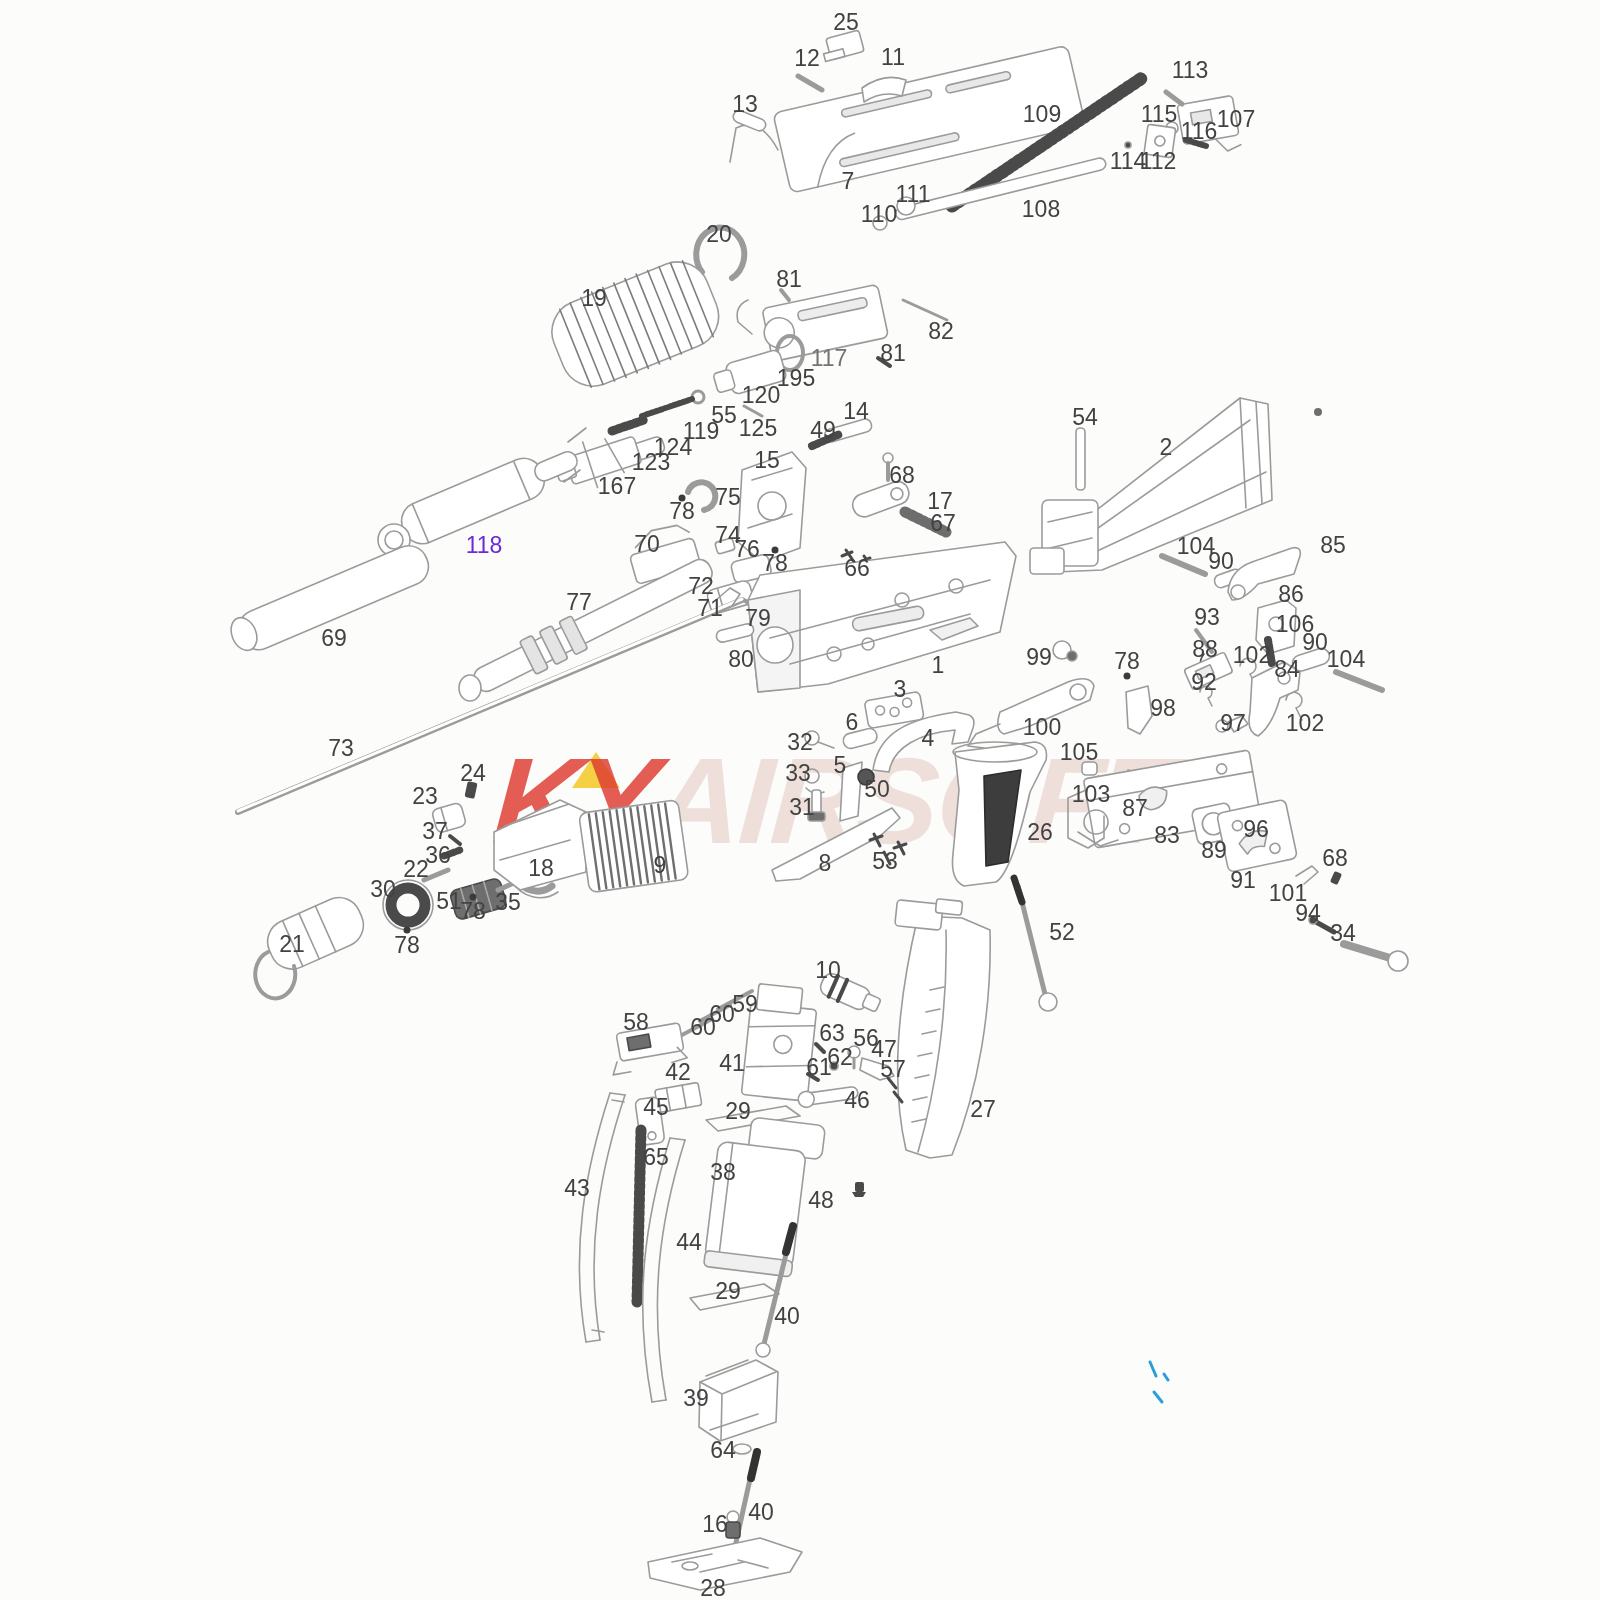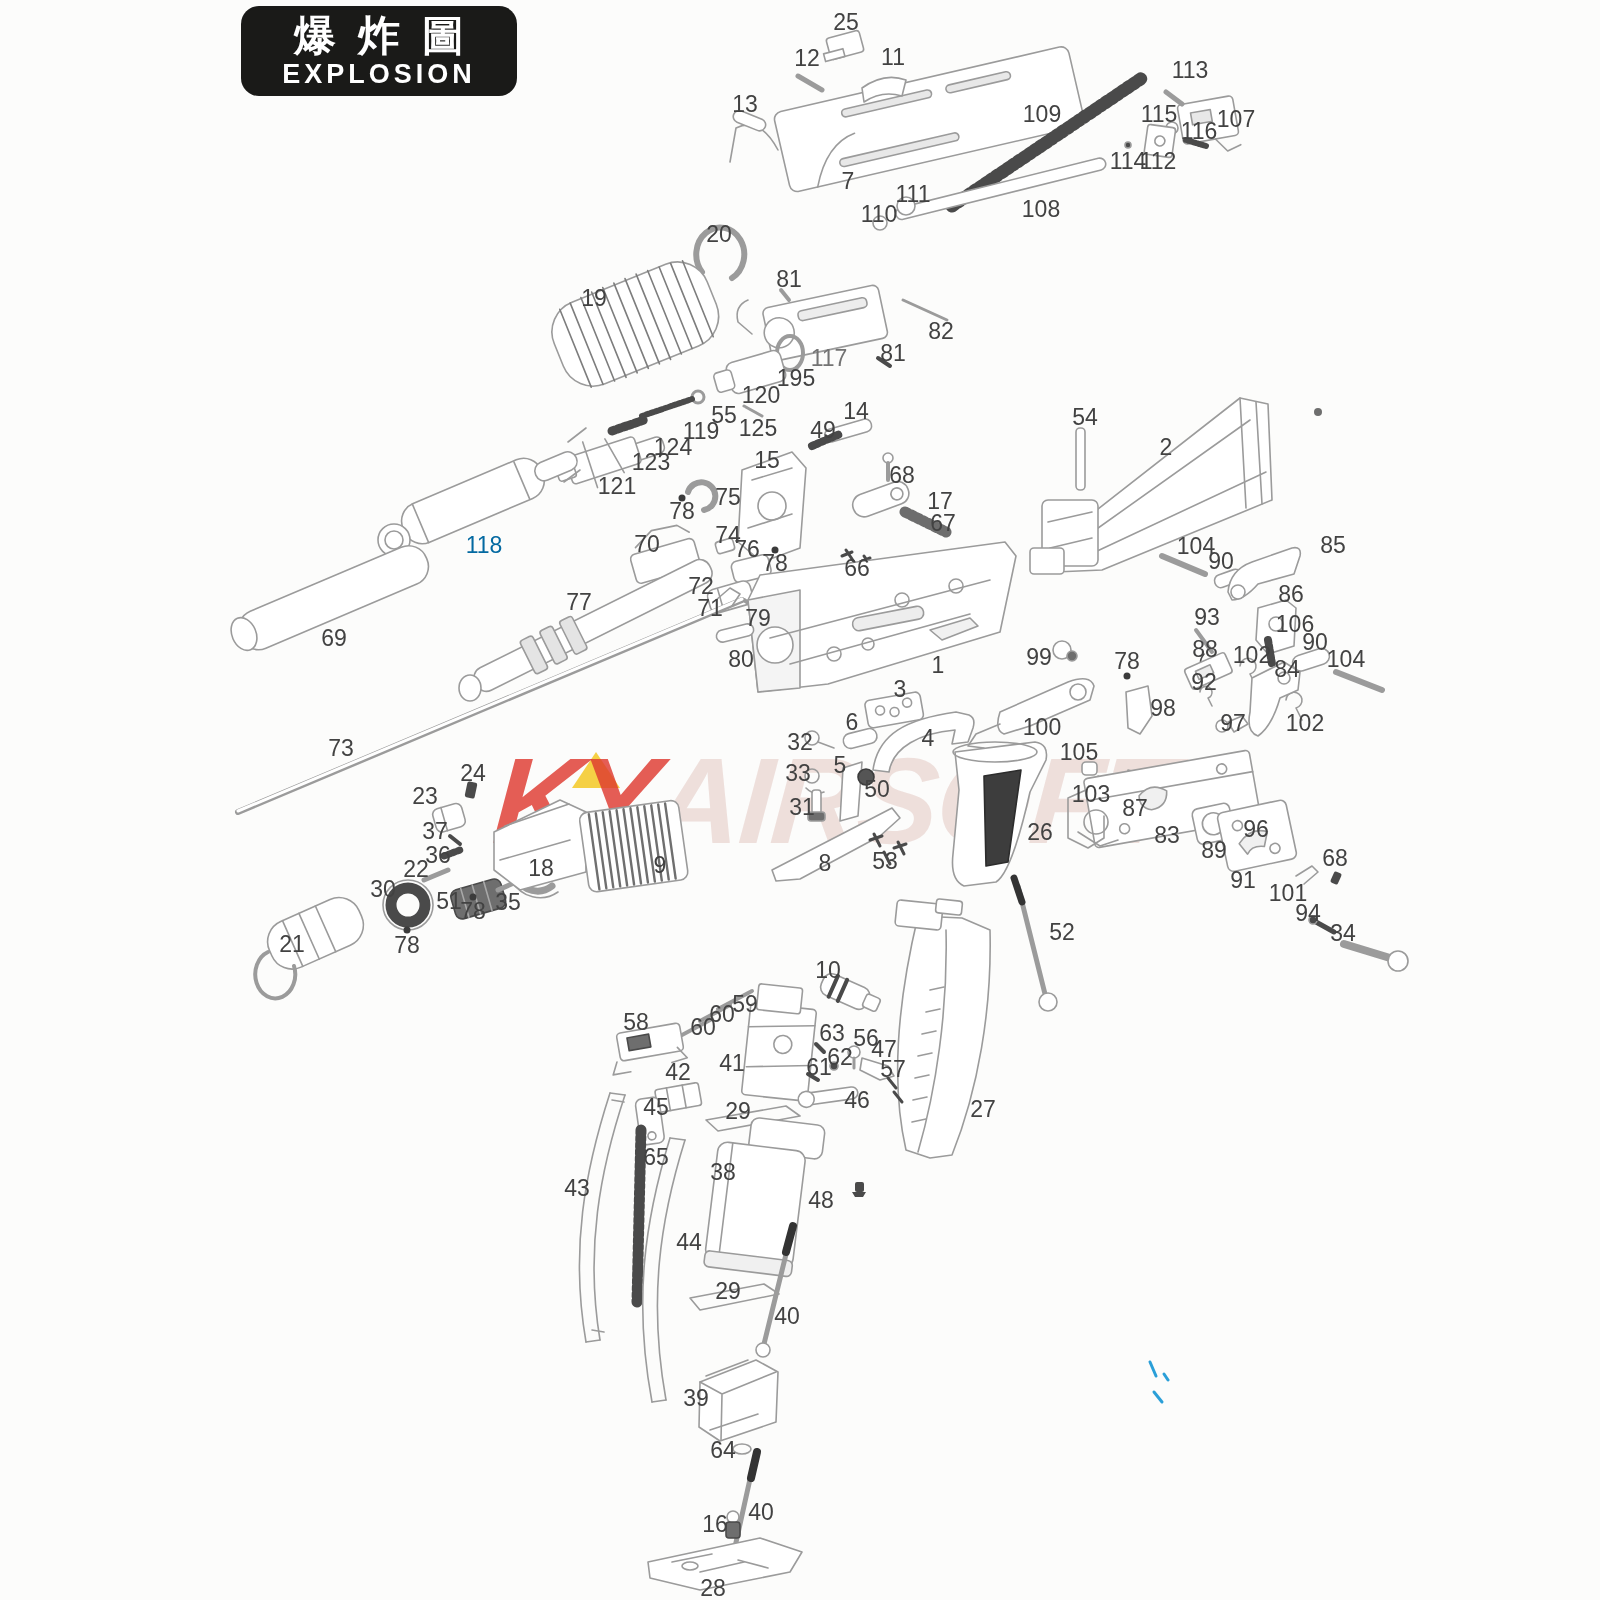--- a/index.html
+++ b/index.html
@@ -588,31 +588,31 @@
       <span class="part-label" style="left: 829px; top: 358px; color: #737373;">117</span>
       <span class="part-label" style="left: 893px; top: 353px; color: rgb(66, 66, 66);">81</span>
       <span class="part-label" style="left: 941px; top: 331px; color: rgb(66, 66, 66);">82</span>
       <span class="part-label" style="left: 796px; top: 378px; color: rgb(66, 66, 66);">195</span>
       <span class="part-label" style="left: 761px; top: 395px; color: rgb(66, 66, 66);">120</span>
       <span class="part-label" style="left: 724px; top: 415px; color: rgb(66, 66, 66);">55</span>
       <span class="part-label" style="left: 758px; top: 428px; color: rgb(66, 66, 66);">125</span>
       <span class="part-label" style="left: 701px; top: 431px; color: rgb(66, 66, 66);">119</span>
       <span class="part-label" style="left: 673px; top: 447px; color: rgb(66, 66, 66);">124</span>
       <span class="part-label" style="left: 651px; top: 462px; color: rgb(66, 66, 66);">123</span>
-      <span class="part-label" style="left: 617px; top: 486px; color: rgb(66, 66, 66);">121</span>
+      <span class="part-label" style="left: 617px; top: 486px; color: rgb(66, 66, 66);">167</span>
       <span class="part-label" style="left: 856px; top: 411px; color: rgb(66, 66, 66);">14</span>
       <span class="part-label" style="left: 823px; top: 430px; color: rgb(66, 66, 66);">49</span>
       <span class="part-label" style="left: 1085px; top: 417px; color: rgb(66, 66, 66);">54</span>
       <span class="part-label" style="left: 1166px; top: 447px; color: rgb(66, 66, 66);">2</span>
       <span class="part-label" style="left: 767px; top: 460px; color: rgb(66, 66, 66);">15</span>
       <span class="part-label" style="left: 902px; top: 475px; color: rgb(66, 66, 66);">68</span>
       <span class="part-label" style="left: 940px; top: 501px; color: rgb(66, 66, 66);">17</span>
       <span class="part-label" style="left: 943px; top: 523px; color: rgb(66, 66, 66);">67</span>
       <span class="part-label" style="left: 857px; top: 568px; color: rgb(66, 66, 66);">66</span>
-      <span class="part-label" style="left: 484px; top: 545px; color: #0369a1;">118</span>
+      <span class="part-label" style="left: 484px; top: 545px; color: #6d28d9;">118</span>
       <span class="part-label" style="left: 682px; top: 511px; color: rgb(66, 66, 66);">78</span>
       <span class="part-label" style="left: 728px; top: 497px; color: rgb(66, 66, 66);">75</span>
       <span class="part-label" style="left: 647px; top: 544px; color: rgb(66, 66, 66);">70</span>
       <span class="part-label" style="left: 728px; top: 535px; color: rgb(66, 66, 66);">74</span>
       <span class="part-label" style="left: 747px; top: 549px; color: rgb(66, 66, 66);">76</span>
       <span class="part-label" style="left: 775px; top: 563px; color: rgb(66, 66, 66);">78</span>
       <span class="part-label" style="left: 701px; top: 586px; color: rgb(66, 66, 66);">72</span>
       <span class="part-label" style="left: 710px; top: 608px; color: rgb(66, 66, 66);">71</span>
       <span class="part-label" style="left: 758px; top: 618px; color: rgb(66, 66, 66);">79</span>
       <span class="part-label" style="left: 579px; top: 602px; color: rgb(66, 66, 66);">77</span>
@@ -698,18 +698,14 @@
       <span class="part-label" style="left: 728px; top: 1291px; color: rgb(66, 66, 66);">29</span>
       <span class="part-label" style="left: 787px; top: 1316px; color: rgb(66, 66, 66);">40</span>
       <span class="part-label" style="left: 821px; top: 1200px; color: rgb(66, 66, 66);">48</span>
       <span class="part-label" style="left: 696px; top: 1398px; color: rgb(66, 66, 66);">39</span>
       <span class="part-label" style="left: 723px; top: 1450px; color: rgb(66, 66, 66);">64</span>
       <span class="part-label" style="left: 761px; top: 1512px; color: rgb(66, 66, 66);">40</span>
       <span class="part-label" style="left: 715px; top: 1524px; color: rgb(66, 66, 66);">16</span>
       <span class="part-label" style="left: 713px; top: 1588px; color: rgb(66, 66, 66);">28</span>
     </div>
 
-  <div id="title-plate">
-    <div class="cn">爆炸圖</div>
-    <div class="en">EXPLOSION</div>
-  </div>
 
 </div>
 
 </body></html>

